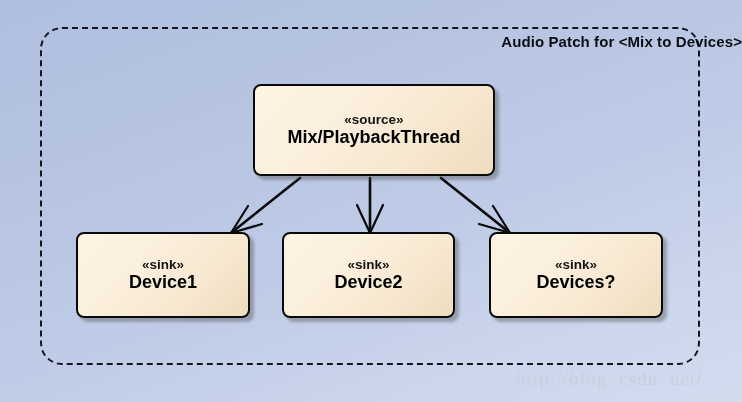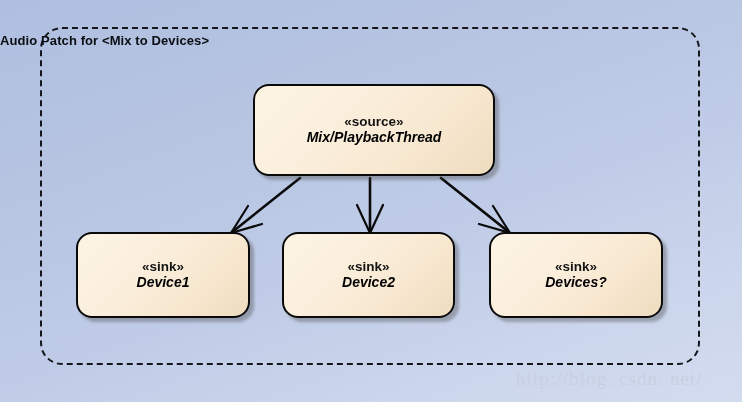--- a/index.html
+++ b/index.html
@@ -31,56 +31,55 @@
     border-radius: 22px;
     box-sizing: border-box;
     background: transparent;
   }
 
   #patch-title {
     position: absolute;
     left: 0;
     top: 33px;
     width: 742px;
-    text-align: left;
-    font-size: 13px;
+    text-align: right;
+    font-size: 15px;
     font-weight: bold;
     color: #0b0d12;
     letter-spacing: 0.1px;
     white-space: nowrap;
   }
 
   
   .node {
     position: absolute;
     box-sizing: border-box;
     border: 2px solid #0a0a0a;
-    border-radius: 16px;
+    border-radius: 8px;
     background: linear-gradient(135deg, #fdf4e4 0%, #fbefdd 35%, #f7e7cf 70%, #eedcbe 100%);
     box-shadow: 4px 4px 3px rgba(70,70,70,0.38);
     display: flex;
     flex-direction: column;
     justify-content: center;
     text-align: center;
     color: #000;
     z-index: 3;
   }
   .node .stereotype {
     font-size: 13.5px;
     font-weight: bold;
     line-height: 1.12;
     color: #141414;
   }
   .node .node-name {
-    font-size: 14px;
+    font-size: 18px;
     font-weight: bold;
     line-height: 1.16;
     color: #000;
     white-space: nowrap;
-    font-style: italic;
   }
 
   #node-source {
     left: 253px;
     top: 84px;
     width: 242px;
     height: 92px;
   }
   #node-sink-1 {
     left: 76px;

